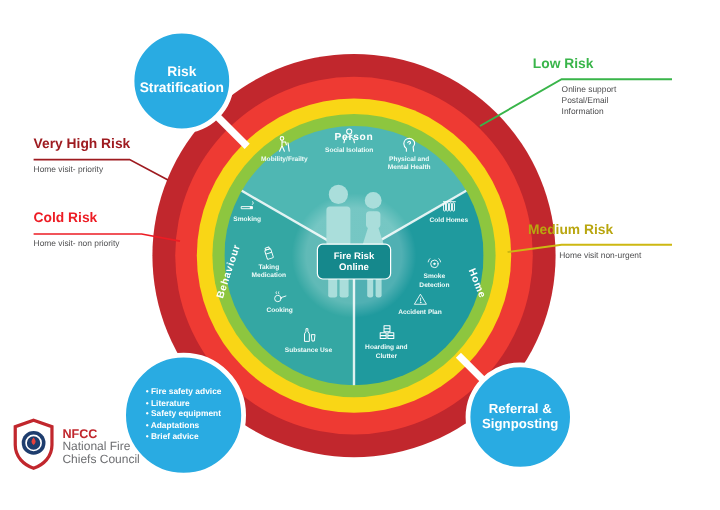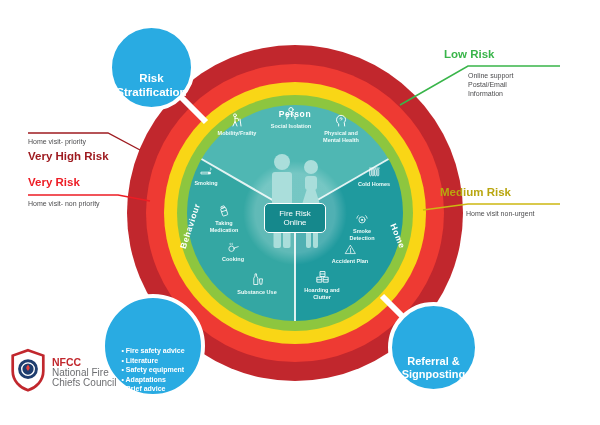--- a/index.html
+++ b/index.html
@@ -21,21 +21,21 @@
   .divider { position:absolute; left:294px; top:213px; width:2px; height:108px;
     background:rgba(255,255,255,0.85); transform-origin:50% 0; z-index:2; }
   #divider-bottom { transform:rotate(0deg); }
   #divider-left   { transform:rotate(120deg); }
   #divider-right  { transform:rotate(-120deg); }
 
   #figures { position:absolute; left:256px; top:152px; z-index:3; }
 
   #center-box { position:absolute; left:264px; top:203px; width:62px; height:30px;
     background:#15888c; border:1.5px solid #fff; border-radius:5px; color:#fff;
-    font-size:8px; line-height:9px; font-weight:normal; text-align:center;
+    font-size:8px; line-height:9px; font-weight:bold; text-align:center;
     display:flex; flex-direction:column; align-items:center; justify-content:center; z-index:5; }
 
   .sector-label { position:absolute; color:#fff; font-weight:bold; font-size:8.5px;
     letter-spacing:.6px; text-align:center; z-index:4; }
   #lbl-person    { left:267px; top:109px; width:56px; }
   #lbl-behaviour { left:158px; top:221px; width:64px; transform:rotate(-72deg); }
   #lbl-home      { left:377px; top:231px; width:42px; transform:rotate(68deg); }
 
   .witem { position:absolute; display:flex; flex-direction:column; align-items:center;
     text-align:center; z-index:4; }
@@ -48,31 +48,31 @@
   #wi-b0 { left:186px; top:164px; width:40px; }
   #wi-b1 { left:202px; top:204px; width:44px; }
   #wi-b2 { left:213px; top:240px; width:40px; }
   #wi-b3 { left:235px; top:272px; width:44px; }
   #wi-h0 { left:352px; top:164px; width:44px; }
   #wi-h1 { left:340px; top:212px; width:44px; }
   #wi-h2 { left:330px; top:243px; width:40px; }
   #wi-h3 { left:298px; top:268px; width:48px; }
 
   .blue-circle { position:absolute; background:#29abe2; border:4px solid #fff; border-radius:50%;
-    display:flex; align-items:flex-end; justify-content:center; text-align:center; color:#fff;
+    display:flex; align-items:center; justify-content:center; text-align:center; color:#fff;
     font-weight:bold; z-index:6; }
   #c-risk-strat { left:108px; top:24px; width:87px; height:87px; font-size:11.5px; line-height:13.5px; padding:8px; }
   #c-advice     { left:101px; top:294px; width:104px; height:104px; }
   #c-referral   { left:388px; top:302px; width:91px; height:91px; font-size:11px; line-height:13px; padding:8px; }
   #c-advice ul { list-style:none; text-align:left; font-size:7px; line-height:9.6px; font-weight:bold; }
   #c-advice li::before { content:"• "; }
 
   .risk-title { position:absolute; font-weight:bold; font-size:11.5px; z-index:4; }
   .risk-sub   { position:absolute; font-size:7px; color:#4d4d4f; z-index:4; line-height:9px; }
-  #vhr-title { left:28px;  top:114px; color:#9e1b20;margin-top:36px; }
+  #vhr-title { left:28px;  top:114px; color:#9e1b20; }
   #vhr-sub   { left:28px;  top:137px; }
   #hr-title  { left:28px;  top:176px; color:#ed1c24; }
   #hr-sub    { left:28px;  top:199px; }
   #lr-title  { left:444px; top:48px;  color:#39b54a; }
   #lr-lines  { left:468px; top:71px;  }
   #mr-title  { left:440px; top:186px; color:#b9a60f; }
   #mr-sub    { left:466px; top:209px; }
 
   #connectors { position:absolute; left:0; top:0; z-index:5; pointer-events:none; }
 
@@ -279,21 +279,21 @@
     </ul>
   </div>
 
   <div class="blue-circle" id="c-referral">
     <span>Referral &amp; Signposting</span>
   </div>
 
   <div class="risk-title" id="vhr-title">Very High Risk</div>
   <div class="risk-sub" id="vhr-sub">Home visit- priority</div>
 
-  <div class="risk-title" id="hr-title">Very Risk</div>
+  <div class="risk-title" id="hr-title">Cold Risk</div>
   <div class="risk-sub" id="hr-sub">Home visit- non priority</div>
 
   <div class="risk-title" id="lr-title">Low Risk</div>
   <div class="risk-sub" id="lr-lines">
     <div>Online support</div>
     <div>Postal/Email</div>
     <div>Information</div>
   </div>
 
   <div class="risk-title" id="mr-title">Medium Risk</div>

